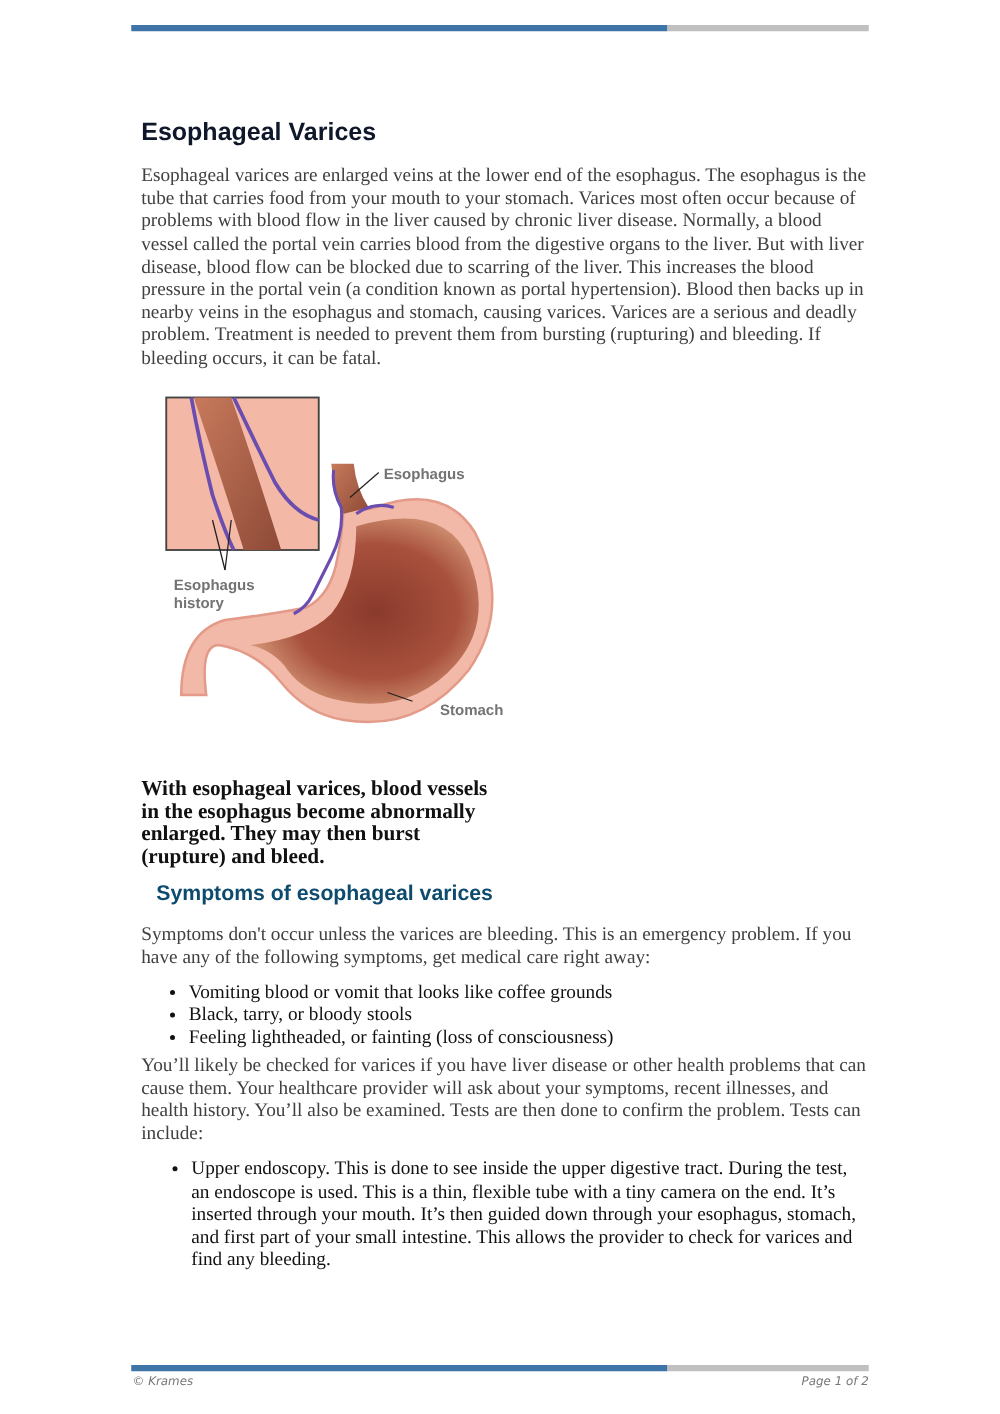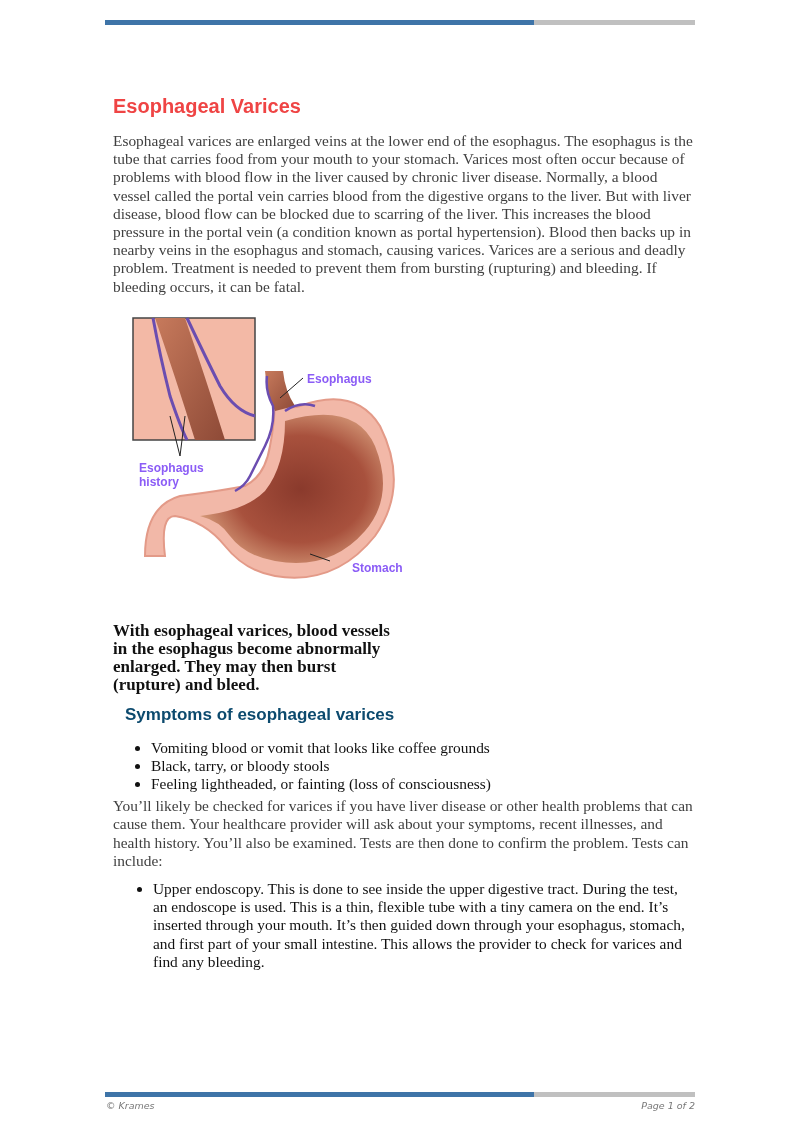--- a/index.html
+++ b/index.html
@@ -3,27 +3,27 @@
 <meta charset="utf-8">
 <style>
   html, body { margin:0; padding:0; background:#ffffff; }
   body { width:800px; height:1131px; position:relative; overflow:hidden; }
   .bar { position:absolute; left:105px; width:590px; height:5px; display:flex; }
   .bar .blue { width:429px; background:#3e74a8; height:100%; }
   .bar .gray { flex:1; background:#c0c0c0; height:100%; }
   #top-bar { top:20px; }
   #bottom-bar { top:1092px; }
   .content { position:absolute; left:113px; top:92px; width:580px; }
-  h1 { font-family:"Liberation Sans", sans-serif; font-weight:bold; color:#ef4444; font-size:20px; margin:0 0 12px 0; line-height:28px; }
+  h1 { font-family:"Liberation Sans", sans-serif; font-weight:bold; color:#0f172a; font-size:20px; margin:0 0 12px 0; line-height:28px; }
   h2 { font-family:"Liberation Sans", sans-serif; font-weight:bold; color:#0c4a6e; font-size:17px; margin:12px; line-height:24px; }
   p { font-family:"Liberation Serif", serif; font-size:15.4px; line-height:18.2px; color:#404040; margin:0; }
   ul { font-family:"Liberation Serif", serif; font-size:15.4px; line-height:18.2px; color:#111; margin:0; padding-left:38px; }
   .caption { font-family:"Liberation Serif", serif; font-weight:bold; font-size:17px; line-height:18.2px; color:#111; width:290px; }
   .figure { position:relative; width:300px; height:280px; margin:20px 0 0 12px; }
-  .fig-label { position:absolute; font-family:"Liberation Sans", sans-serif; font-weight:bold; font-size:12px; color:#8b5cf6; line-height:14px; }
+  .fig-label { position:absolute; font-family:"Liberation Sans", sans-serif; font-weight:bold; font-size:12px; color:#737373; line-height:14px; }
   .footer { position:absolute; top:1100px; font-family:"DejaVu Sans", sans-serif; font-style:italic; font-size:9.5px; color:#777; }
 </style>
 </head>
 <body>
 
 <div id="top-bar" class="bar">
   <div class="blue"></div>
   <div class="gray"></div>
 </div>
 
@@ -63,20 +63,21 @@
     </svg>
     <div class="fig-label" style="left:182px; top:56px;">Esophagus</div>
     <div class="fig-label" style="left:14px; top:145px;">Esophagus</div>
     <div class="fig-label" style="left:14px; top:159px;">history</div>
     <div class="fig-label" style="left:227px; top:245px;">Stomach</div>
   </div>
 
   <div class="caption" style="margin-top:26px;">With esophageal varices, blood vessels in the esophagus become abnormally enlarged. They may then burst (rupture) and bleed.</div>
 
   <h2 style="margin-top:8px;">Symptoms of esophageal varices</h2>
+  <p style="margin-top:8px;">Symptoms don't occur unless the varices are bleeding. This is an emergency problem. If you have any of the following symptoms, get medical care right away:</p>
   <ul style="margin-top:10px;">
     <li>Vomiting blood or vomit that looks like coffee grounds</li>
     <li>Black, tarry, or bloody stools</li>
     <li>Feeling lightheaded, or fainting (loss of consciousness)</li>
   </ul>
 
   <p style="margin-top:4px;">You’ll likely be checked for varices if you have liver disease or other health problems that can cause them. Your healthcare provider will ask about your symptoms, recent illnesses, and health history. You’ll also be examined. Tests are then done to confirm the problem. Tests can include:</p>
   <ul style="margin-top:10px; padding-left:40px;">
     <li>Upper endoscopy. This is done to see inside the upper digestive tract. During the test, an endoscope is used. This is a thin, flexible tube with a tiny camera on the end. It’s inserted through your mouth. It’s then guided down through your esophagus, stomach, and first part of your small intestine. This allows the provider to check for varices and find any bleeding.</li>
   </ul>

